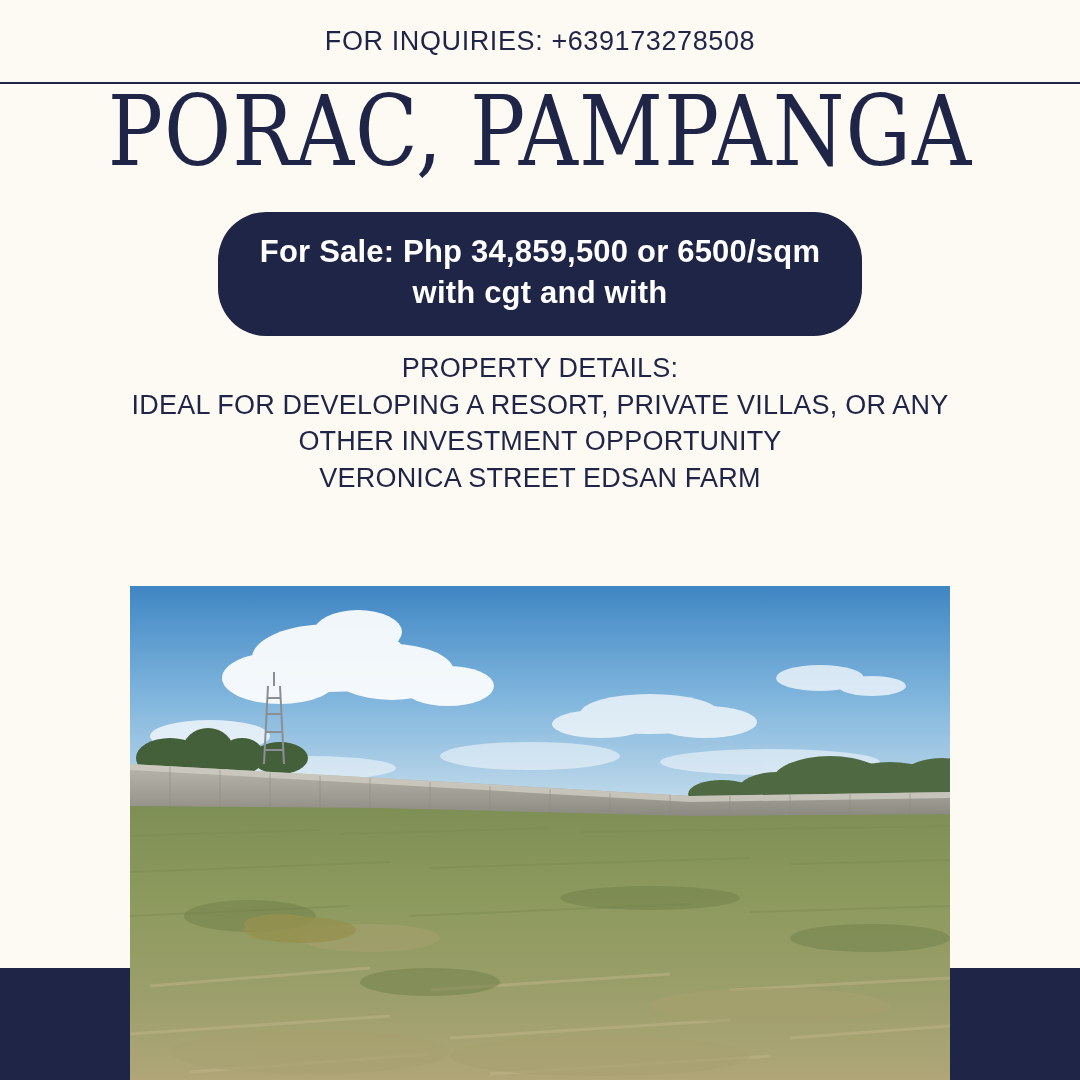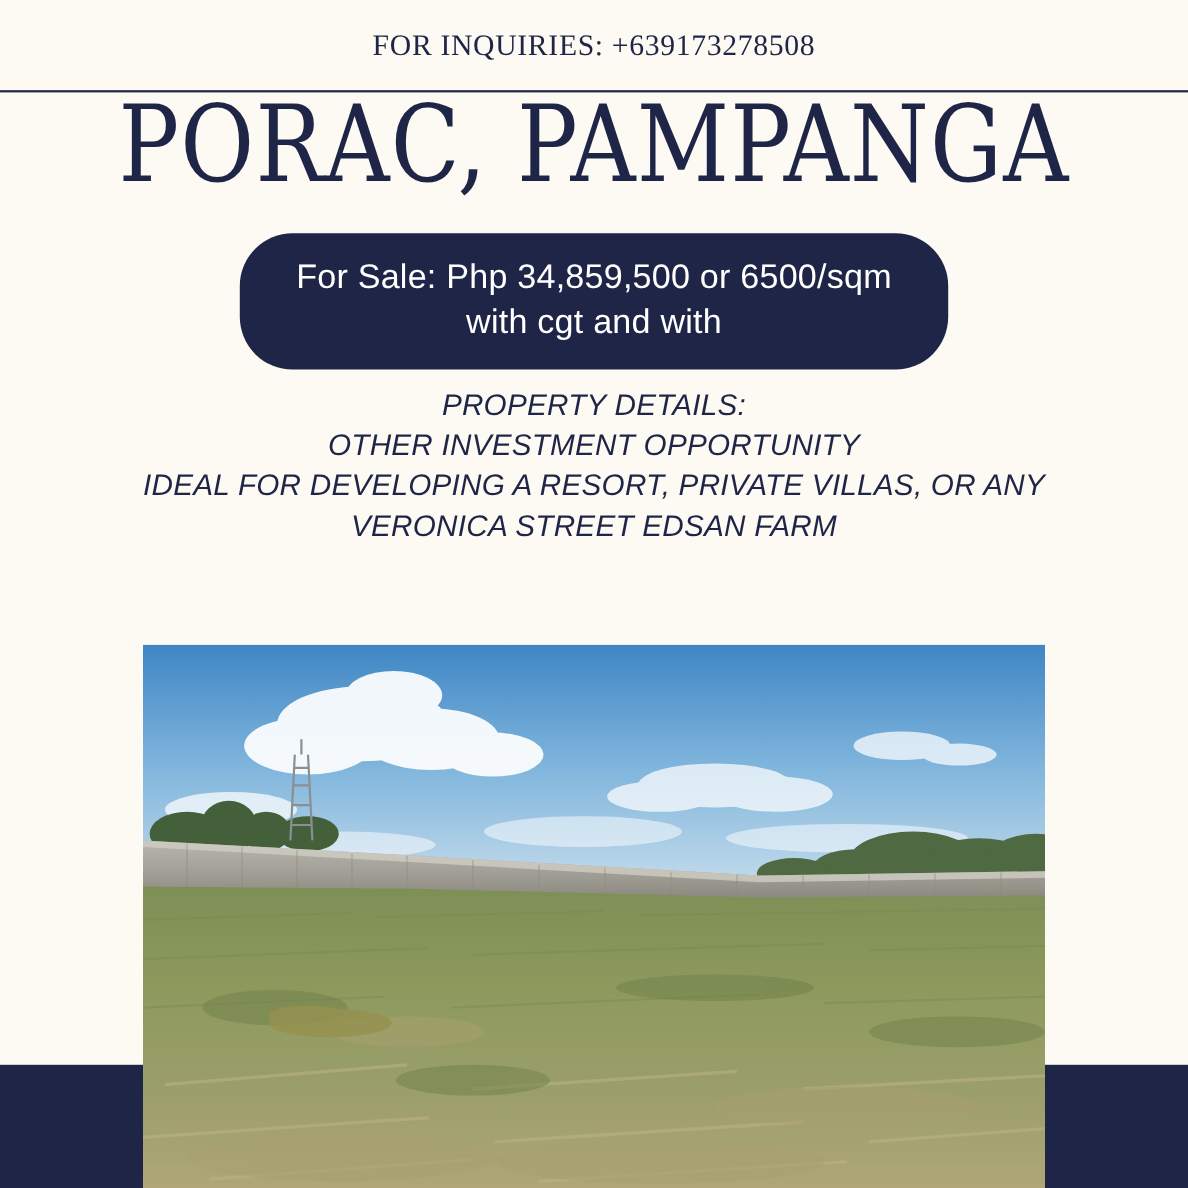--- a/index.html
+++ b/index.html
@@ -31,21 +31,21 @@
     align-items: center;
     justify-content: center;
     border-bottom: 2px solid #1f2547;
     background: #fdf9f3;
   }
 
   .inquiry-text {
     font-size: 27px;
     letter-spacing: 0.6px;
     color: #1f2547;
-    font-family: Liberation Serif, serif;
+    font-family: Liberation Sans, sans-serif;
     font-weight: 400;
   }
 
   
   .headline-wrap {
     text-align: center;
   }
 
   .headline {
     font-family: "DejaVu Serif", serif;
@@ -66,37 +66,37 @@
   }
 
   .price-pill {
     background: #1f2547;
     color: #ffffff;
     border-radius: 48px;
     padding: 20px 40px 22px;
     width: 644px;
     text-align: center;
     font-size: 31px;
-    font-weight: normal;
+    font-weight: bold;
     line-height: 1.32;
     letter-spacing: 0.2px;
   }
 
   
   .details {
     margin-top: 14px;
     text-align: center;
     color: #1f2547;
     font-size: 27px;
     line-height: 1.36;
     letter-spacing: 0.2px;
     padding: 0 40px;
   }
 
-  .details div { white-space: nowrap; font-style: italic; }
+  .details div { white-space: nowrap; }
 
   
   .photo {
     position: absolute;
     left: 130px;
     top: 586px;
     width: 820px;
     height: 494px;
     overflow: hidden;
   }
@@ -131,22 +131,22 @@
 
   <div class="price-pill-wrap">
     <div class="price-pill">
       <div>For Sale: Php 34,859,500 or 6500/sqm</div>
       <div>with cgt and with</div>
     </div>
   </div>
 
   <div class="details">
     <div>PROPERTY DETAILS:</div>
+    <div>IDEAL FOR DEVELOPING A RESORT, PRIVATE VILLAS, OR ANY</div>
     <div>OTHER INVESTMENT OPPORTUNITY</div>
-    <div>IDEAL FOR DEVELOPING A RESORT, PRIVATE VILLAS, OR ANY</div>
     <div>VERONICA STREET EDSAN FARM</div>
   </div>
 
   <div class="bottom-band"></div>
 
   <div class="photo">
     <svg width="820" height="494" viewBox="0 0 820 494" xmlns="http://www.w3.org/2000/svg" role="img">
       <defs>
         <linearGradient id="sky" x1="0" y1="0" x2="0" y2="1">
           <stop offset="0%" stop-color="#3f86c4"></stop>

